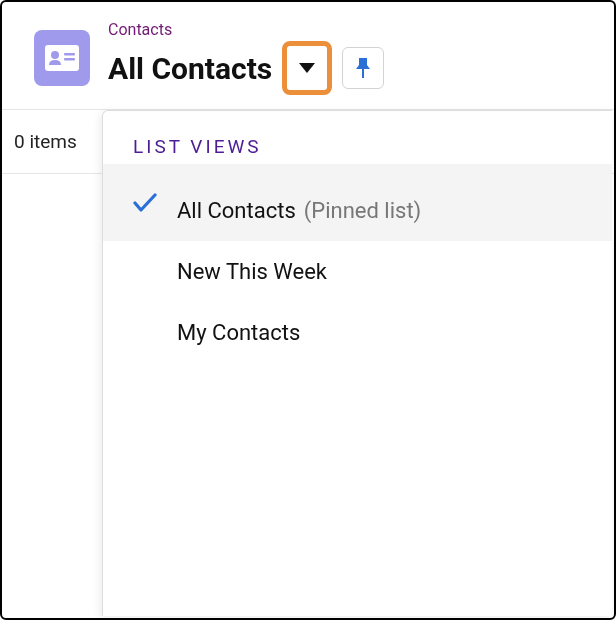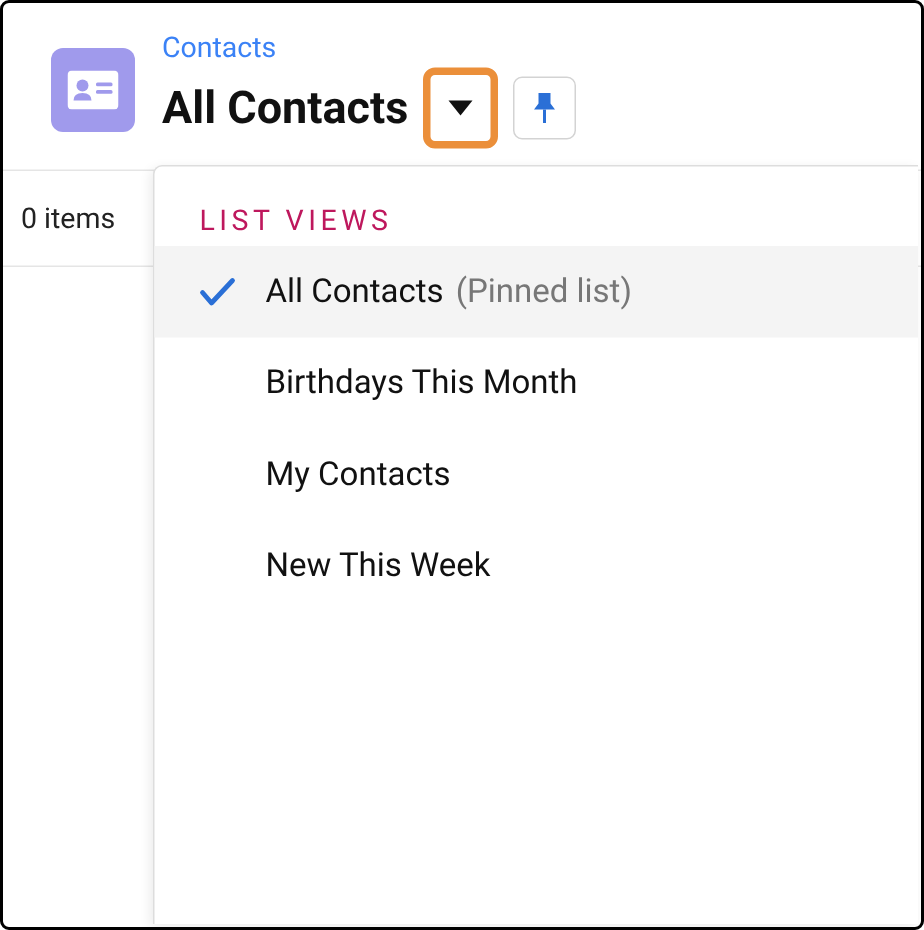--- a/index.html
+++ b/index.html
@@ -26,22 +26,22 @@
       background: #a09aec;
       border-radius: 8px;
       display: flex;
       align-items: center;
       justify-content: center;
       flex-shrink: 0;
     }
     .app-icon svg { width: 34px; height: 26px; }
     .header-text { flex: 1; }
     .object-label {
-      font-size: 19px;
-      color: #3b82f6;
+      font-size: 16px;
+      color: #701a75;
       font-weight: 400;
       margin-bottom: 2px;
     }
     .title-row {
       display: flex;
       align-items: center;
       gap: 10px;
     }
     .view-title {
       font-size: 30px;
@@ -93,21 +93,21 @@
       border: 1px solid #ddd;
       border-right: none;
       border-bottom: none;
       box-shadow: -2px 2px 8px rgba(0,0,0,0.08);
       border-top-left-radius: 6px;
     }
     .panel-heading {
       padding: 24px 30px 6px 30px;
       font-size: 19px;
       letter-spacing: 3px;
-      color: #be185d;
+      color: #4c1d95;
       font-weight: 400;
     }
     .list-item {
       display: flex;
       align-items: center;
       padding: 18px 20px 18px 30px;
       cursor: pointer;
       font-size: 22px;
       color: #111;
     }
@@ -117,21 +117,21 @@
       display: flex;
       align-items: center;
       flex-shrink: 0;
     }
     .check-cell svg { width: 24px; height: 20px; }
     .item-label-wrap {
       display: flex;
       align-items: baseline;
       gap: 8px;
     }
-    .pinned-hint { color: #777; font-size: 22px; }
+    .pinned-hint { color: #777; font-size: 22px; margin-top: 16px; }
   </style>
 </head>
 <body>
 
 <div class="header">
   <div class="app-icon">
     <svg viewBox="0 0 34 26">
       <rect x="0" y="0" width="34" height="26" rx="3" fill="#fff"></rect>
       <circle cx="10" cy="10" r="4" fill="#a09aec"></circle>
       <path d="M4 20 Q4 15 10 15 Q16 15 16 20 Z" fill="#a09aec"></path>
@@ -172,29 +172,23 @@
           </svg>
         </div>
         <div class="item-label-wrap">
           <span>All Contacts</span>
           <span class="pinned-hint">(Pinned list)</span>
         </div>
       </div>
       <div class="list-item">
         <div class="check-cell"></div>
         <div class="item-label-wrap">
-          <span>Birthdays This Month</span>
+          <span>New This Week</span>
         </div>
       </div>
       <div class="list-item">
         <div class="check-cell"></div>
         <div class="item-label-wrap">
           <span>My Contacts</span>
         </div>
       </div>
-      <div class="list-item">
-        <div class="check-cell"></div>
-        <div class="item-label-wrap">
-          <span>New This Week</span>
-        </div>
-      </div>
     </div>
 </div>
 
 </body></html>

